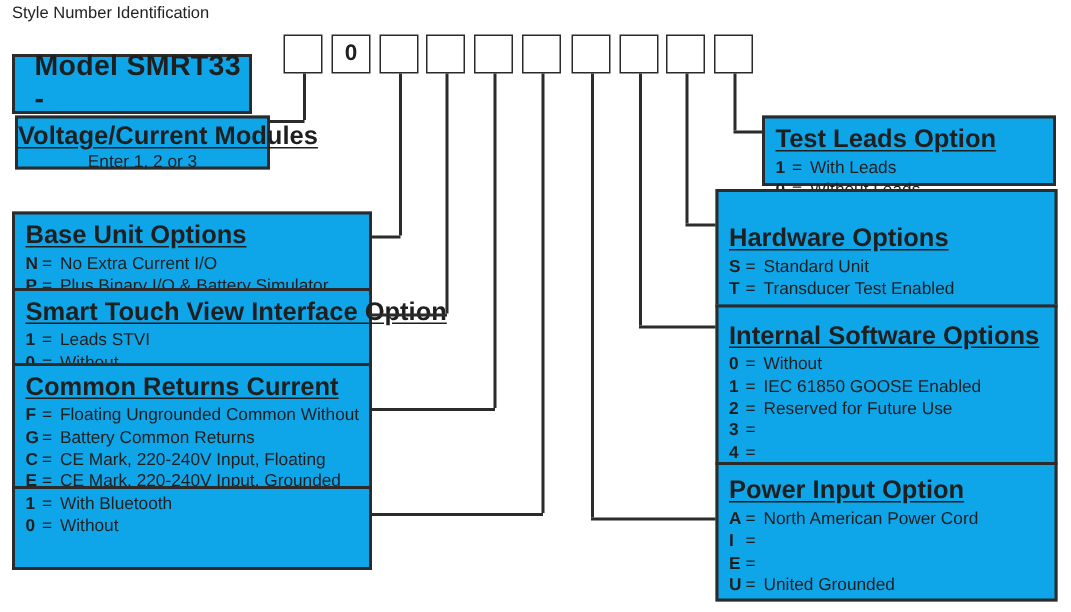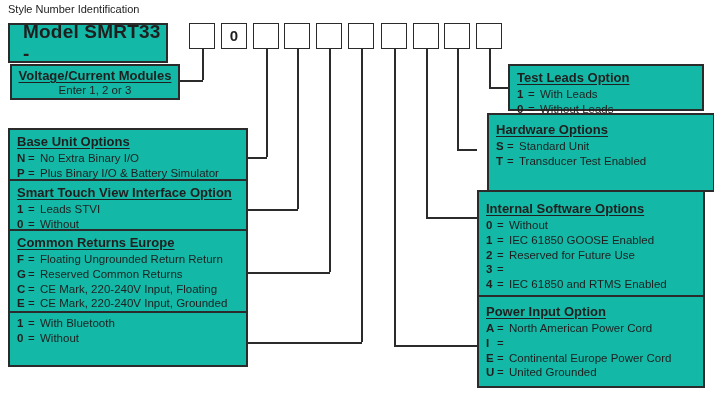--- a/index.html
+++ b/index.html
@@ -1,29 +1,29 @@
 <!DOCTYPE html>
 <html><head>
 <meta charset="utf-8">
 <style>
   html,body { margin:0; padding:0; background:#f5f5f5; }
   #canvas {
     position:relative; width:714px; height:408px; background:#ffffff;
     font-family:"Liberation Sans", sans-serif; color:#1f1f1f; overflow:hidden;
   }
   .title { position:absolute; left:8px; top:3px; font-size:11px; color:#222; }
-  .box { position:absolute; box-sizing:border-box; border:2px solid #2b2b2b; background:#14b8a6; }
+  .box { position:absolute; box-sizing:border-box; border:2px solid #2b2b2b; background:#0ea5e9;margin-top:13px; }
   .model-box { left:8px; top:23px; width:160px; height:40px; border-width:2.5px;
     display:flex; align-items:center; padding-left:13px; font-weight:bold; font-size:19px; letter-spacing:0.2px; }
   .style-box { position:absolute; top:23px; width:26px; height:26px; box-sizing:border-box;
     border:1.6px solid #2b2b2b; background:#fff; text-align:center; font-weight:bold;
     font-size:15px; line-height:23px; }
   .voltage-box { left:10px; top:64px; width:170px; height:36px; text-align:center; padding-top:2px; }
   .opt-box { padding:3px 5px 0 7px; }
-  .heading { font-weight:bold; font-size:13px; text-decoration:underline; text-underline-offset:2px;
+  .heading { font-weight:bold; font-size:17px; text-decoration:underline; text-underline-offset:2px;
     margin:1px 0 2px 0; white-space:nowrap; }
   .center .heading { margin:0; }
   .sub { font-size:11.5px; margin-top:1px; }
   .opt-row { display:flex; font-size:11.5px; line-height:14.8px; white-space:nowrap; }
   .code { font-weight:bold; width:11px; flex:none; }
   .eq { width:12px; flex:none; }
   .vl { position:absolute; width:1.6px; background:#2b2b2b; }
   .hl { position:absolute; height:1.6px; background:#2b2b2b; }
 </style>
 </head>
@@ -51,21 +51,21 @@
   <div class="box voltage-box center">
     <div class="heading">Voltage/Current Modules</div>
     <div class="sub">Enter 1, 2 or 3</div>
   </div>
 
   <div class="box opt-box" style="left:8px; top:128px; width:240px; height:53px;">
     <div class="heading">Base Unit Options</div>
     <div class="opt-row">
       <span class="code">N</span>
       <span class="eq">=</span>
-      <span class="lbl">No Extra Binary I/O</span>
+      <span class="lbl">No Extra Current I/O</span>
     </div>
     <div class="opt-row">
       <span class="code">P</span>
       <span class="eq">=</span>
       <span class="lbl">Plus Binary I/O &amp; Battery Simulator</span>
     </div>
   </div>
 
   <div class="box opt-box" style="left:8px; top:179px; width:240px; height:52px;">
     <div class="heading">Smart Touch View Interface Option</div>
@@ -75,30 +75,30 @@
       <span class="lbl">Leads STVI</span>
     </div>
     <div class="opt-row">
       <span class="code">0</span>
       <span class="eq">=</span>
       <span class="lbl">Without</span>
     </div>
   </div>
 
   <div class="box opt-box" style="left:8px; top:229px; width:240px; height:84px;">
-    <div class="heading">Common Returns Europe</div>
+    <div class="heading">Common Returns Current</div>
     <div class="opt-row">
       <span class="code">F</span>
       <span class="eq">=</span>
-      <span class="lbl">Floating Ungrounded Return Return</span>
+      <span class="lbl">Floating Ungrounded Common Without</span>
     </div>
     <div class="opt-row">
       <span class="code">G</span>
       <span class="eq">=</span>
-      <span class="lbl">Reserved Common Returns</span>
+      <span class="lbl">Battery Common Returns</span>
     </div>
     <div class="opt-row">
       <span class="code">C</span>
       <span class="eq">=</span>
       <span class="lbl">CE Mark, 220-240V Input, Floating</span>
     </div>
     <div class="opt-row">
       <span class="code">E</span>
       <span class="eq">=</span>
       <span class="lbl">CE Mark, 220-240V Input, Grounded</span>
@@ -125,21 +125,21 @@
       <span class="eq">=</span>
       <span class="lbl">With Leads</span>
     </div>
     <div class="opt-row">
       <span class="code">0</span>
       <span class="eq">=</span>
       <span class="lbl">Without Leads</span>
     </div>
   </div>
 
-  <div class="box opt-box" style="left:487px; top:113px; width:228px; height:79px; padding-top:6px;">
+  <div class="box opt-box" style="left:477px; top:113px; width:228px; height:79px; padding-top:20px;">
     <div class="heading">Hardware Options</div>
     <div class="opt-row">
       <span class="code">S</span>
       <span class="eq">=</span>
       <span class="lbl">Standard Unit</span>
     </div>
     <div class="opt-row">
       <span class="code">T</span>
       <span class="eq">=</span>
       <span class="lbl">Transducer Test Enabled</span>
@@ -163,39 +163,37 @@
       <span class="eq">=</span>
       <span class="lbl">Reserved for Future Use</span>
     </div>
     <div class="opt-row">
       <span class="code">3</span>
       <span class="eq">=</span>
     </div>
     <div class="opt-row">
       <span class="code">4</span>
       <span class="eq">=</span>
-      <span class="lbl">IEC 61850 and RTMS Enabled</span>
     </div>
   </div>
 
   <div class="box opt-box" style="left:477px; top:295px; width:228px; height:93px; padding-top:6px;">
     <div class="heading">Power Input Option</div>
     <div class="opt-row">
       <span class="code">A</span>
       <span class="eq">=</span>
       <span class="lbl">North American Power Cord</span>
     </div>
     <div class="opt-row">
       <span class="code">I</span>
       <span class="eq">=</span>
     </div>
     <div class="opt-row">
       <span class="code">E</span>
       <span class="eq">=</span>
-      <span class="lbl">Continental Europe Power Cord</span>
     </div>
     <div class="opt-row">
       <span class="code">U</span>
       <span class="eq">=</span>
       <span class="lbl">United Grounded</span>
     </div>
   </div>
 
   <div class="vl" style="left:202px; top:49px; height:31px;"></div>
   <div class="hl" style="left:180px; top:80px; width:23px;"></div>

